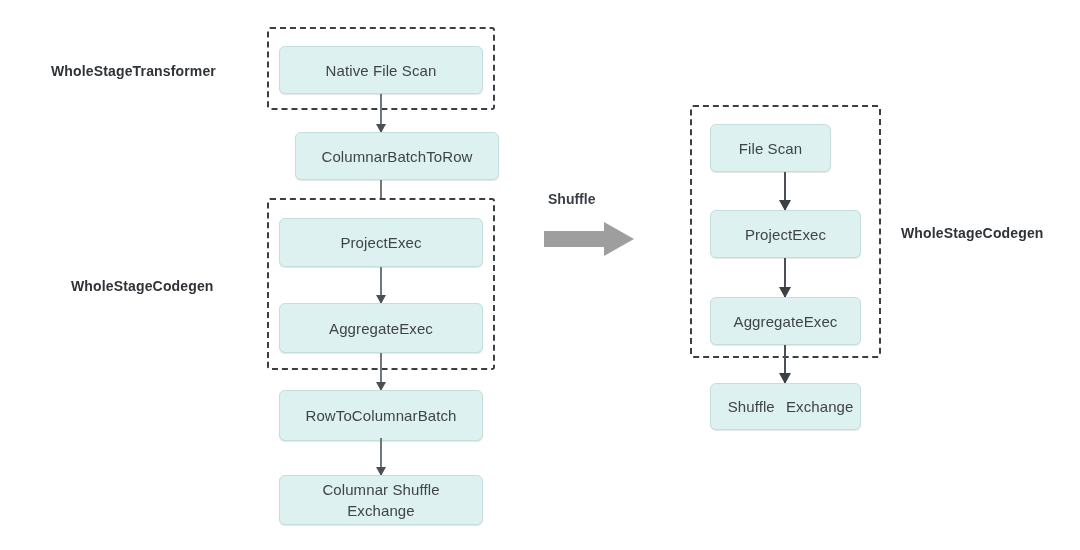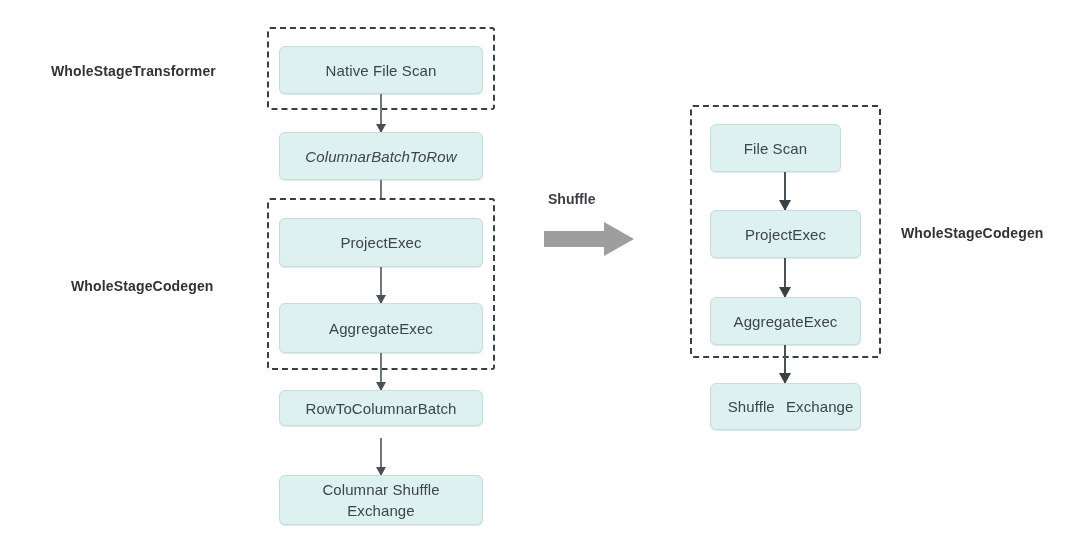--- a/index.html
+++ b/index.html
@@ -123,21 +123,21 @@
 
   <div class="node" style="left:256px; top:46px; width:204px; height:48px;">
     <span>Native File Scan</span>
   </div>
 
   <div class="conn" style="left:358px; top:94px; height:38px;">
     <div class="stem"></div>
     <div class="head"></div>
   </div>
 
-  <div class="node" style="left:256px; top:132px; width:204px; height:48px;font-style:italic;">
+  <div class="node" style="left:272px; top:132px; width:204px; height:48px;">
     <span>ColumnarBatchToRow</span>
   </div>
 
   <div class="conn" style="left:358px; top:180px; height:38px;">
     <div class="stem"></div>
     <div class="head"></div>
   </div>
 
   <div class="caption" style="left:48px; top:278px;">WholeStageCodegen</div>
 
@@ -154,21 +154,21 @@
 
   <div class="node" style="left:256px; top:303px; width:204px; height:50px;">
     <span>AggregateExec</span>
   </div>
 
   <div class="conn" style="left:358px; top:353px; height:37px;">
     <div class="stem"></div>
     <div class="head"></div>
   </div>
 
-  <div class="node" style="left:256px; top:390px; width:204px; height:36px;">
+  <div class="node" style="left:256px; top:390px; width:204px; height:51px;">
     <span>RowToColumnarBatch</span>
   </div>
 
   <div class="conn" style="left:358px; top:438px; height:37px;">
     <div class="stem"></div>
     <div class="head"></div>
   </div>
 
   <div class="node two-line" style="left:256px; top:475px; width:204px; height:50px; flex-direction:column;">
     <span>Columnar Shuffle</span>
@@ -180,21 +180,21 @@
   <div class="block-arrow" style="left:521px; top:222px;">
     <svg width="92" height="34" viewBox="0 0 92 34" xmlns="http://www.w3.org/2000/svg">
       <polygon points="0,9 60,9 60,0 90,17 60,34 60,25 0,25" fill="#9e9e9e"></polygon>
     </svg>
   </div>
 
   <div class="group" style="left:667px; top:105px; width:191px; height:253px;"></div>
 
   <div class="caption" style="left:878px; top:225px;">WholeStageCodegen</div>
 
-  <div class="node" style="left:687px; top:124px; width:131px; height:48px;">
+  <div class="node" style="left:687px; top:124px; width:121px; height:48px;">
     <span>File Scan</span>
   </div>
 
   <div class="conn bold" style="left:762px; top:172px; height:38px;">
     <div class="stem"></div>
     <div class="head"></div>
   </div>
 
   <div class="node" style="left:687px; top:210px; width:151px; height:48px;">
     <span>ProjectExec</span>

